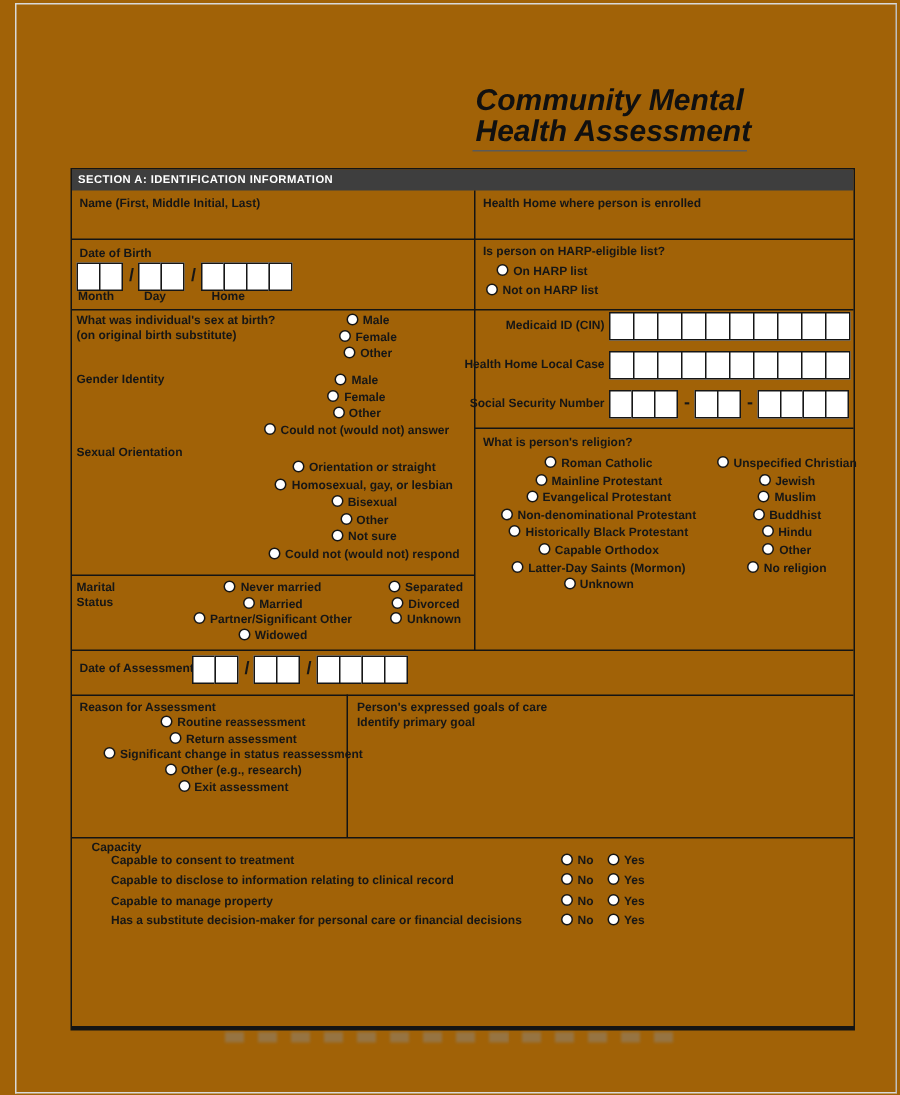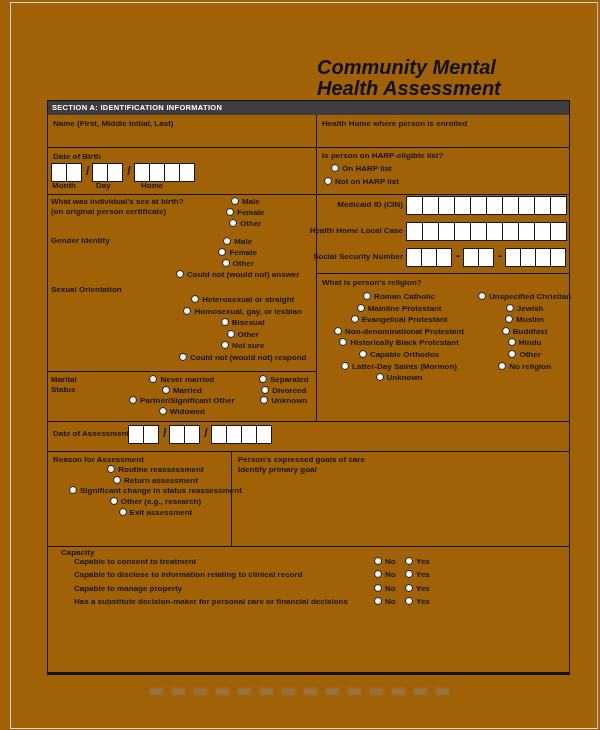--- a/index.html
+++ b/index.html
@@ -3,21 +3,21 @@
 <meta charset="utf-8">
 <style>
   html,body{margin:0;padding:0;background:#ffffff;}
   .page{position:relative;width:600px;height:730px;background:#a16207;overflow:hidden;
         font-family:"Liberation Sans", sans-serif;color:#161616;}
   .page-frame{position:absolute;left:10px;top:2px;width:586px;height:725px;
         border:1px solid #d9d9d9;border-right-color:#bfbfbf;}
   .title{position:absolute;left:317px;top:57px;font-size:20px;font-weight:bold;
         font-style:italic;line-height:21px;letter-spacing:0px;color:#101010;}
   .title-rule{position:absolute;left:315px;top:100px;width:183px;height:1px;background:#5a5a5a;}
-  .tbl{position:absolute;left:47px;top:100px;width:521px;height:571px;
+  .tbl{position:absolute;left:47px;top:112px;width:521px;height:571px;
        border:1px solid #141414;border-bottom:3px solid #141414;box-sizing:content-box;}
   .bar{position:absolute;left:0;top:0;width:521px;height:14px;background:#3e3e3e;
        color:#fff;font-size:7.5px;font-weight:bold;line-height:14px;padding-left:4px;
        box-sizing:border-box;letter-spacing:.3px;}
   .hline,.vline{position:absolute;background:#141414;}
   .lbl{position:absolute;font-size:8px;font-weight:bold;white-space:nowrap;}
   .fill{position:absolute;}
   .optlist{position:absolute;}
   .opt{white-space:nowrap;font-size:8px;font-weight:bold;text-align:center;}
   .radio{display:inline-block;width:6px;height:6px;border:1px solid #161616;border-radius:50%;
@@ -75,38 +75,38 @@
     <div class="lbl" style="left:48px;top:80px;text-align:right;">Day</div>
     <div class="lbl" style="left:93px;top:80px;">Home</div>
 
     <div class="lbl" style="left:274px;top:50px;">Is person on HARP-eligible list?</div>
     <div class="optlist" style="left:276px;top:61px;">
         <div class="opt" style="height: 13px; line-height: 13px;"><span class="radio"></span><span class="olbl">On HARP list</span></div>
         <div class="opt" style="height: 13px; line-height: 13px;"><span class="radio"></span><span class="olbl">Not on HARP list</span></div>
       </div>
 
     <div class="lbl" style="left:3px;top:96px;">What was individual's sex at birth?</div>
-    <div class="lbl" style="left:3px;top:106px;">(on original person certificate)</div>
+    <div class="lbl" style="left:3px;top:106px;">(on original birth substitute)</div>
     <div class="optlist" style="left:178px;top:95px;">
         <div class="opt" style="height: 11px; line-height: 11px;"><span class="radio"></span><span class="olbl">Male</span></div>
         <div class="opt" style="height: 11px; line-height: 11px;"><span class="radio"></span><span class="olbl">Female</span></div>
         <div class="opt" style="height: 11px; line-height: 11px;"><span class="radio"></span><span class="olbl">Other</span></div>
       </div>
 
     <div class="lbl" style="left:3px;top:135px;">Gender Identity</div>
     <div class="optlist" style="left:128px;top:135px;">
         <div class="opt" style="height: 11px; line-height: 11px;"><span class="radio"></span><span class="olbl">Male</span></div>
         <div class="opt" style="height: 11px; line-height: 11px;"><span class="radio"></span><span class="olbl">Female</span></div>
         <div class="opt" style="height: 11px; line-height: 11px;"><span class="radio"></span><span class="olbl">Other</span></div>
         <div class="opt" style="height: 11px; line-height: 11px;"><span class="radio"></span><span class="olbl">Could not (would not) answer</span></div>
       </div>
 
     <div class="lbl" style="left:3px;top:184px;">Sexual Orientation</div>
     <div class="optlist" style="left:131px;top:193px;">
-        <div class="opt" style="height: 11.5px; line-height: 11.5px;"><span class="radio"></span><span class="olbl">Heterosexual or straight</span></div>
+        <div class="opt" style="height: 11.5px; line-height: 11.5px;"><span class="radio"></span><span class="olbl">Orientation or straight</span></div>
         <div class="opt" style="height: 11.5px; line-height: 11.5px;"><span class="radio"></span><span class="olbl">Homosexual, gay, or lesbian</span></div>
         <div class="opt" style="height: 11.5px; line-height: 11.5px;"><span class="radio"></span><span class="olbl">Bisexual</span></div>
         <div class="opt" style="height: 11.5px; line-height: 11.5px;"><span class="radio"></span><span class="olbl">Other</span></div>
         <div class="opt" style="height: 11.5px; line-height: 11.5px;"><span class="radio"></span><span class="olbl">Not sure</span></div>
         <div class="opt" style="height: 11.5px; line-height: 11.5px;"><span class="radio"></span><span class="olbl">Could not (would not) respond</span></div>
       </div>
 
     <div class="rlbl" style="left:270px;top:94px;width:85px;">Medicaid ID (CIN)</div>
     <div class="boxes" style="left:358px;top:95px;"><span class="boxgroup"><span class="cbox" style="width: 15px;"></span><span class="cbox" style="width: 15px;"></span><span class="cbox" style="width: 15px;"></span><span class="cbox" style="width: 15px;"></span><span class="cbox" style="width: 15px;"></span><span class="cbox" style="width: 15px;"></span><span class="cbox" style="width: 15px;"></span><span class="cbox" style="width: 15px;"></span><span class="cbox" style="width: 15px;"></span><span class="cbox" style="width: 15px;"></span></span></div>
     <div class="rlbl" style="left:250px;top:120px;width:105px;">Health Home Local Case</div>

